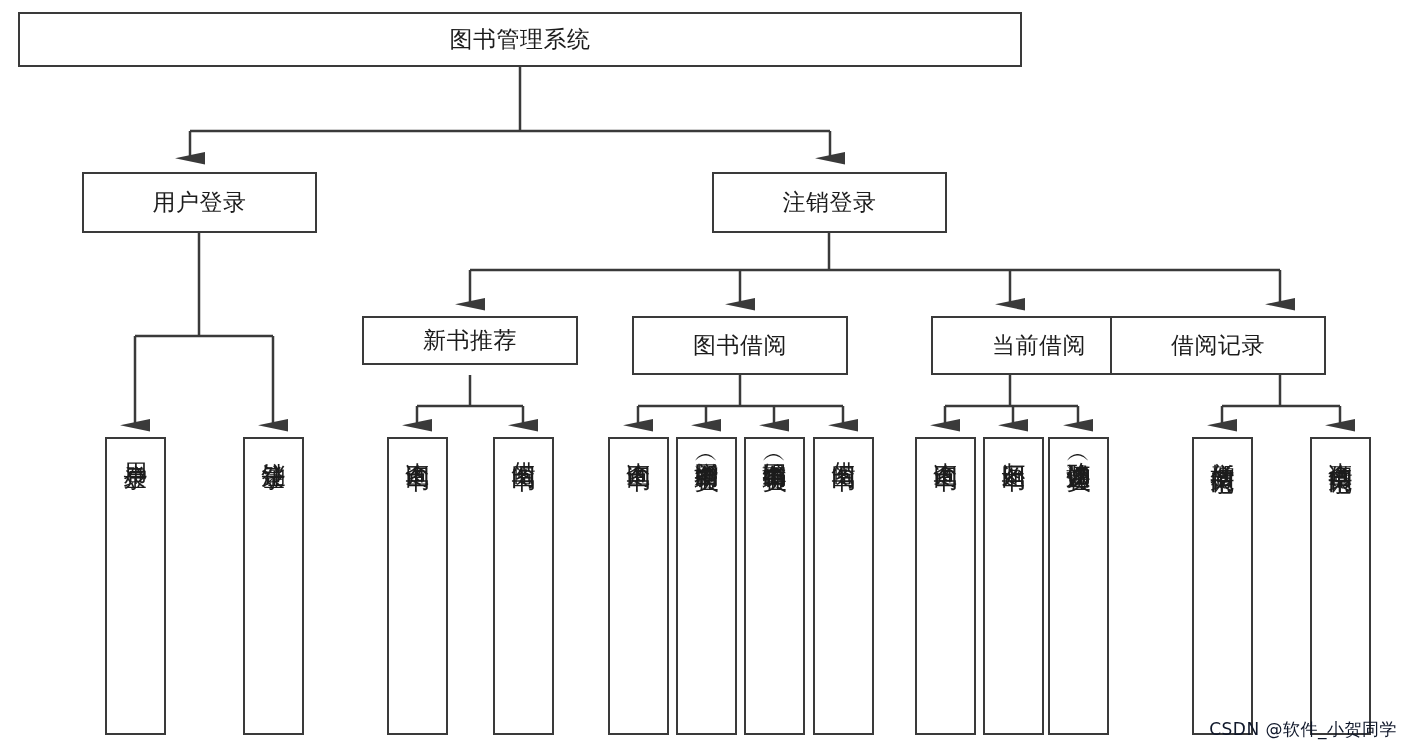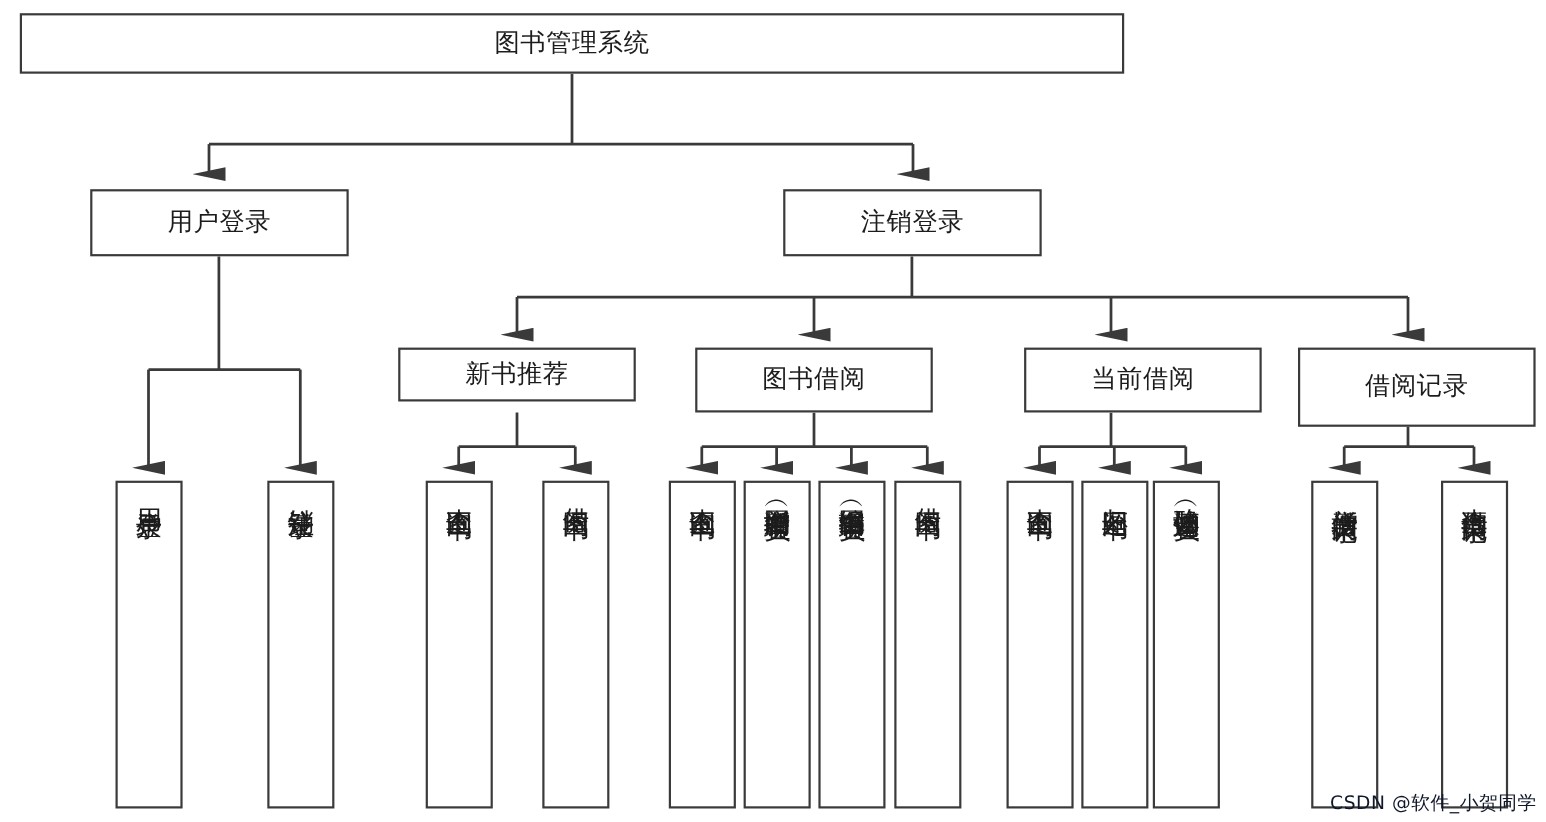--- a/index.html
+++ b/index.html
@@ -141,21 +141,21 @@
 
   <div class="node horiz" style="left:362px; top:316px; width:216px; height:49px;">
     <span class="label">新书推荐</span>
   </div>
   <div class="node horiz" style="left:632px; top:316px; width:216px; height:59px;">
     <span class="label">图书借阅</span>
   </div>
   <div class="node horiz" style="left:902px; top:316px; width:216px; height:59px;margin-left:29px;">
     <span class="label">当前借阅</span>
   </div>
-  <div class="node horiz" style="left:1180px; top:316px; width:216px; height:72px;">
+  <div class="node horiz" style="left:1110px; top:316px; width:216px; height:59px;">
     <span class="label">借阅记录</span>
   </div>
 
   <div class="node vert" style="left:105px; top:437px; width:61px; height:298px;">
     <span class="label">用户登录</span>
   </div>
   <div class="node vert" style="left:243px; top:437px; width:61px; height:298px;">
     <span class="label">注销登录</span>
   </div>
 

